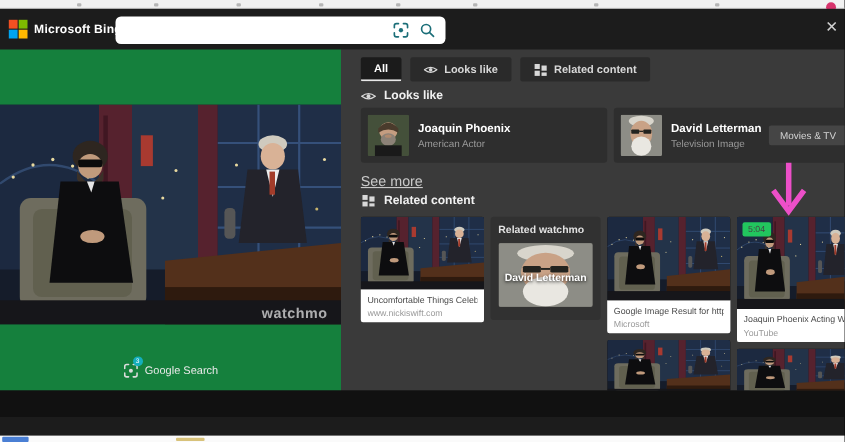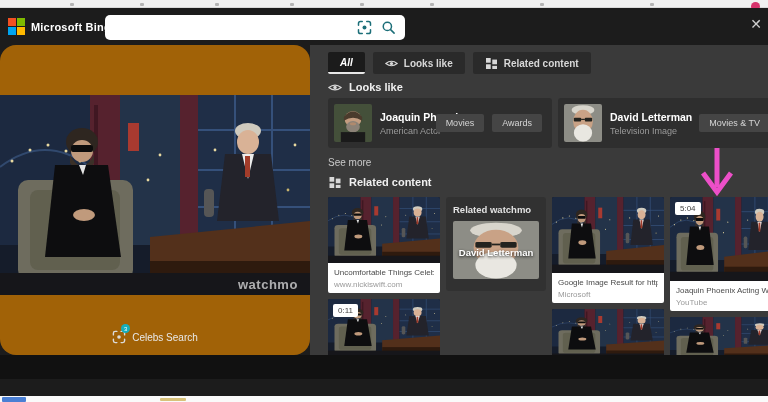--- a/index.html
+++ b/index.html
@@ -19,51 +19,51 @@
   .mslogo i { display:block; }
   .mslogo i:nth-child(1){background:#f25022;} .mslogo i:nth-child(2){background:#7fba00;}
   .mslogo i:nth-child(3){background:#00a4ef;} .mslogo i:nth-child(4){background:#ffb900;}
   .brand-text { color:#fff; font-size:11px; font-weight:bold; letter-spacing:.2px; }
   .searchbox { position:absolute; left:105px; top:7px; width:300px; height:25px; background:#fff; border-radius:5px; display:flex; align-items:center; }
   .searchbox input { flex:1; border:none; outline:none; background:transparent; font-size:11px; padding:0 8px; height:100%; font-family:"Liberation Sans",sans-serif; }
   .sb-icon { width:15px; height:15px; margin-right:9px; color:#1b6e78; cursor:pointer; flex:0 0 auto; }
   .close-x { position:absolute; right:6px; top:8px; color:#cfcfcf; font-size:14px; cursor:pointer; line-height:16px; }
 
   
-  .left-pane { position:absolute; left:0; top:45px; width:310px; height:310px; background:#a16207;border-radius:16px; }
+  .left-pane { position:absolute; left:0; top:45px; width:310px; height:310px; background:#15803d; }
   .hero { position:absolute; left:0; top:50px; width:310px; height:200px; display:block; cursor:pointer; }
   .watermark { position:absolute; left:238px; top:232px; color:rgba(255,255,255,.65); font-size:13px; font-weight:bold; letter-spacing:.5px; }
   .vs-btn { position:absolute; left:0; top:285px; width:310px; display:flex; justify-content:center; align-items:center; gap:6px; color:#e8e8e8; font-size:10px; cursor:pointer; }
   .vs-ico-wrap { position:relative; width:14px; height:14px; color:#dcdcdc; }
   .vs-badge { position:absolute; top:-6px; right:-4px; width:9px; height:9px; background:var(--teal,#14aebc); border-radius:50%; color:#fff; font-size:6px; display:flex; align-items:center; justify-content:center; }
 
   
   .right-panel { position:absolute; left:310px; top:45px; width:458px; height:310px; background:#3a3a3a; overflow:hidden; }
   .tabs { position:absolute; left:18px; top:7px; display:flex; gap:8px; }
   .tab { height:22px; display:flex; align-items:center; gap:6px; padding:0 12px; background:#2a2a2a; color:#d8d8d8; font-size:10px; font-weight:bold; cursor:pointer; border-radius:2px; }
-  .tab.active { background:#1b1b1b; color:#fff; border-bottom:2px solid #e8e8e8;font-style:italic; }
+  .tab.active { background:#1b1b1b; color:#fff; border-bottom:2px solid #e8e8e8; }
   .tab svg { width:13px; height:11px; }
   .sec-head { position:absolute; display:flex; align-items:center; gap:7px; color:#f0f0f0; font-size:11px; font-weight:bold; }
   .sec-head svg { width:14px; height:11px; color:#d8d8d8; }
 
   .entity-card { position:absolute; top:53px; height:50px; background:#2e2e2e; border-radius:3px; display:flex; align-items:center; padding:6px; cursor:pointer; }
   .entity-card .photo { width:38px; height:38px; flex:0 0 auto; border-radius:2px; overflow:hidden; }
   .entity-card .photo svg { width:100%; height:100%; display:block; }
   .ent-meta { margin-left:8px; min-width:0; }
   .ent-name { color:#fff; font-size:10.5px; font-weight:bold; white-space:nowrap; }
   .ent-sub { color:#9a9a9a; font-size:9px; margin-top:3px; white-space:nowrap; }
   .chips { margin-left:auto; display:flex; gap:8px; padding-right:4px; }
   .chip { background:#454545; color:#d5d5d5; font-size:9px; padding:4px 10px; border-radius:2px; white-space:nowrap; cursor:pointer; }
-  .see-more { position:absolute; left:18px; top:112px; color:#c9c9c9; font-size:10px; cursor:pointer; }
+  .see-more { position:absolute; left:18px; top:112px; color:#c9c9c9; font-size:13px; cursor:pointer;text-decoration:underline; }
 
   .grid { position:absolute; left:0; top:0; width:100%; height:100%; }
   .col { position:absolute; top:152px; }
   .thumb { position:relative; width:100%; overflow:hidden; border-radius:2px; cursor:pointer; background:#222; }
   .thumb svg { width:100%; height:100%; display:block; }
-  .dur-badge { position:absolute; left:5px; top:5px; background:#ffffff; color:#444; font-size:8px; padding:2px 5px; border-radius:2px; }
+  .dur-badge { position:absolute; left:5px; top:5px; background:#22c55e; color:#444; font-size:8px; padding:2px 5px; border-radius:2px; }
   .cap { background:#fff; border-radius:0 0 2px 2px; padding:5px 6px 4px 6px; cursor:pointer; }
   .cap .t { color:#4a4a4a; font-size:8px; line-height:10px; white-space:nowrap; overflow:hidden; }
   .cap .s { color:#9a9a9a; font-size:8px; margin-top:2px; white-space:nowrap; overflow:hidden; }
   .rs-card { position:absolute; top:152px; background:#313131; border-radius:3px; padding:7px; }
   .rs-head { color:#e2e2e2; font-size:9.5px; font-weight:bold; margin-bottom:6px; }
   .rs-tile { position:relative; width:100%; height:58px; border-radius:2px; overflow:hidden; margin-bottom:5px; cursor:pointer; }
   .rs-tile svg { width:100%; height:100%; display:block; }
   .rs-label { position:absolute; left:0; right:0; top:45%; text-align:center; color:#fff; font-size:9.5px; font-weight:bold; text-shadow:0 1px 3px rgba(0,0,0,.9); }
 
   .arrow { position:absolute; left:388px; top:100px; width:38px; height:56px; pointer-events:none; }
@@ -204,21 +204,21 @@
         <use href="#scene"></use>
       </svg>
     <div class="watermark">watchmo</div>
     <div class="vs-btn">
       <span class="vs-ico-wrap">
         <svg width="14" height="14">
             <use href="#viewfinder"></use>
           </svg>
         <span class="vs-badge">3</span>
       </span>
-      <span>Celebs Search</span>
+      <span>Google Search</span>
     </div>
   </section>
 
   <section class="right-panel">
     <nav class="tabs">
       <div class="tab active">
           <span>All</span>
         </div>
       <div class="tab">
         <svg>
@@ -244,24 +244,20 @@
     <div class="entity-card" style="left:18px; width:224px;">
       <span class="photo">
           <svg>
             <use href="#jp"></use>
           </svg>
         </span>
       <div class="ent-meta">
         <div class="ent-name">Joaquin Phoenix</div>
         <div class="ent-sub">American Actor</div>
       </div>
-      <div class="chips">
-        <span class="chip">Movies</span>
-        <span class="chip">Awards</span>
-      </div>
     </div>
 
     <div class="entity-card" style="left:248px; width:222px;">
       <span class="photo">
           <svg>
             <use href="#face"></use>
           </svg>
         </span>
       <div class="ent-meta">
         <div class="ent-name">David Letterman</div>
@@ -286,26 +282,20 @@
       <div class="col" style="left:18px; width:112px;">
         <div class="thumb" style="height:66px; border-radius:2px 2px 0 0;">
           <svg preserveAspectRatio="none">
               <use href="#scene"></use>
             </svg>
         </div>
         <div class="cap">
           <div class="t">Uncomfortable Things Celebs Actua...</div>
           <div class="s">www.nickiswift.com</div>
         </div>
-        <div class="thumb" style="height:58px; margin-top:6px;">
-          <svg preserveAspectRatio="none">
-              <use href="#scene"></use>
-            </svg>
-          <span class="dur-badge">0:11</span>
-        </div>
       </div>
 
       <div class="rs-card" style="left:136px; width:100px;">
         <div class="rs-head">Related watchmo</div>
         <div class="rs-tile">
           <svg preserveAspectRatio="none">
               <use href="#face"></use>
             </svg>
           <div class="rs-label">David Letterman</div>
         </div>

